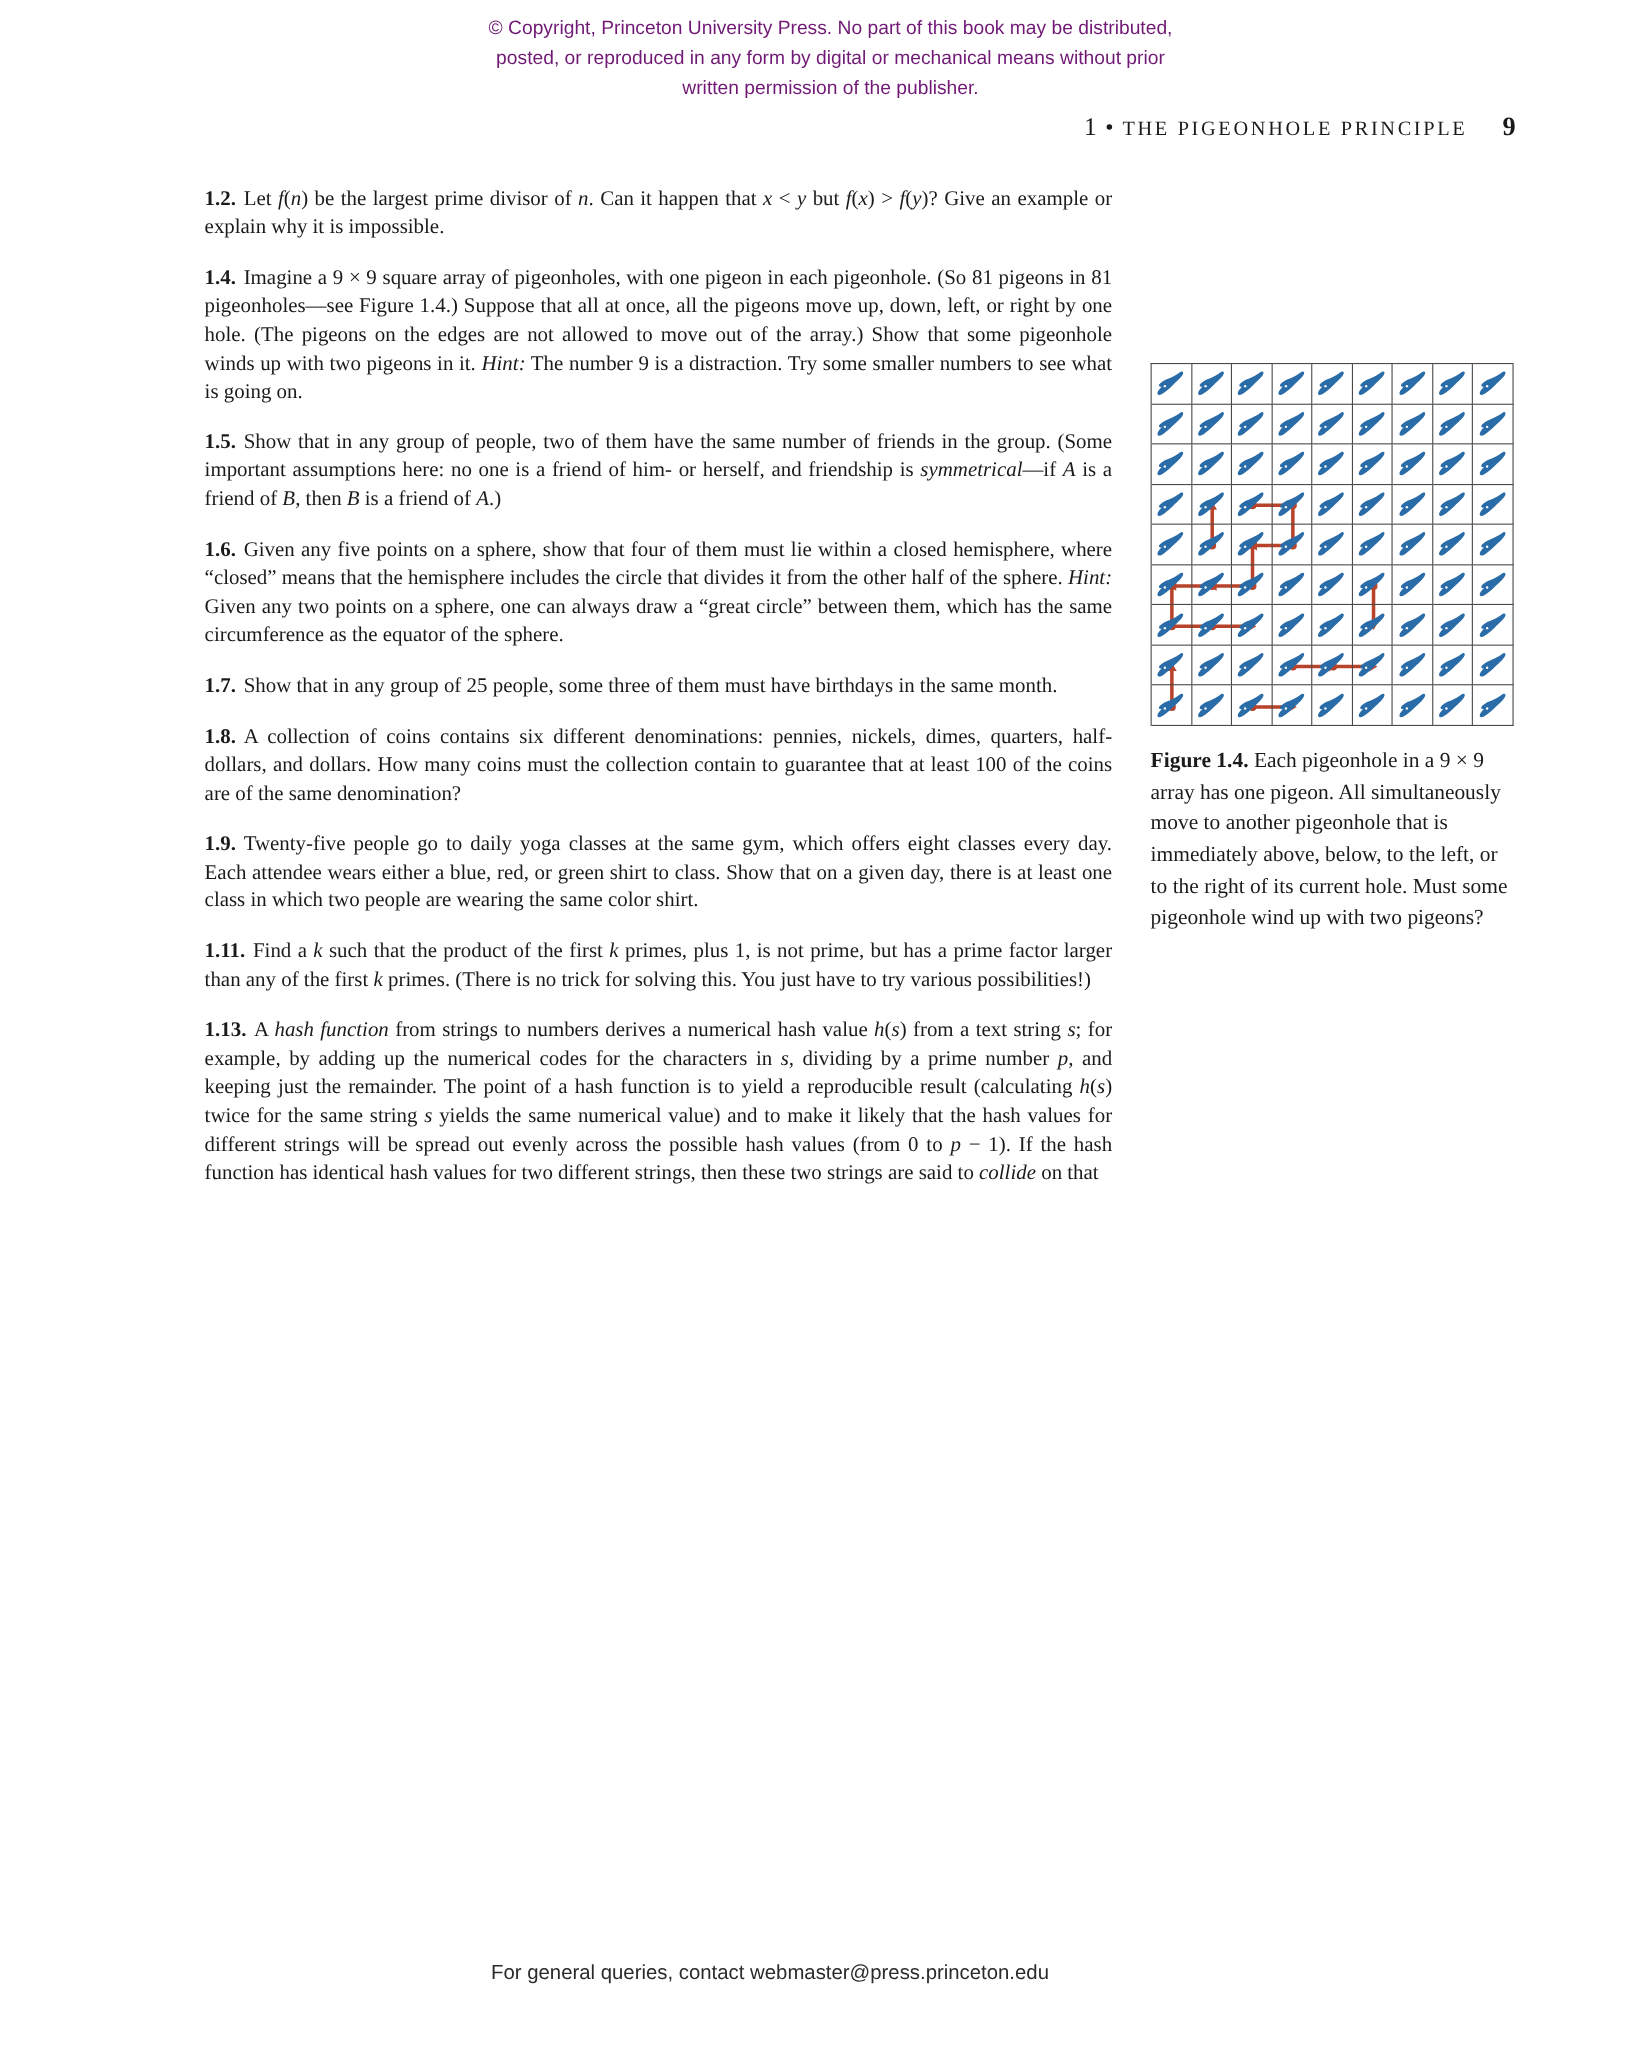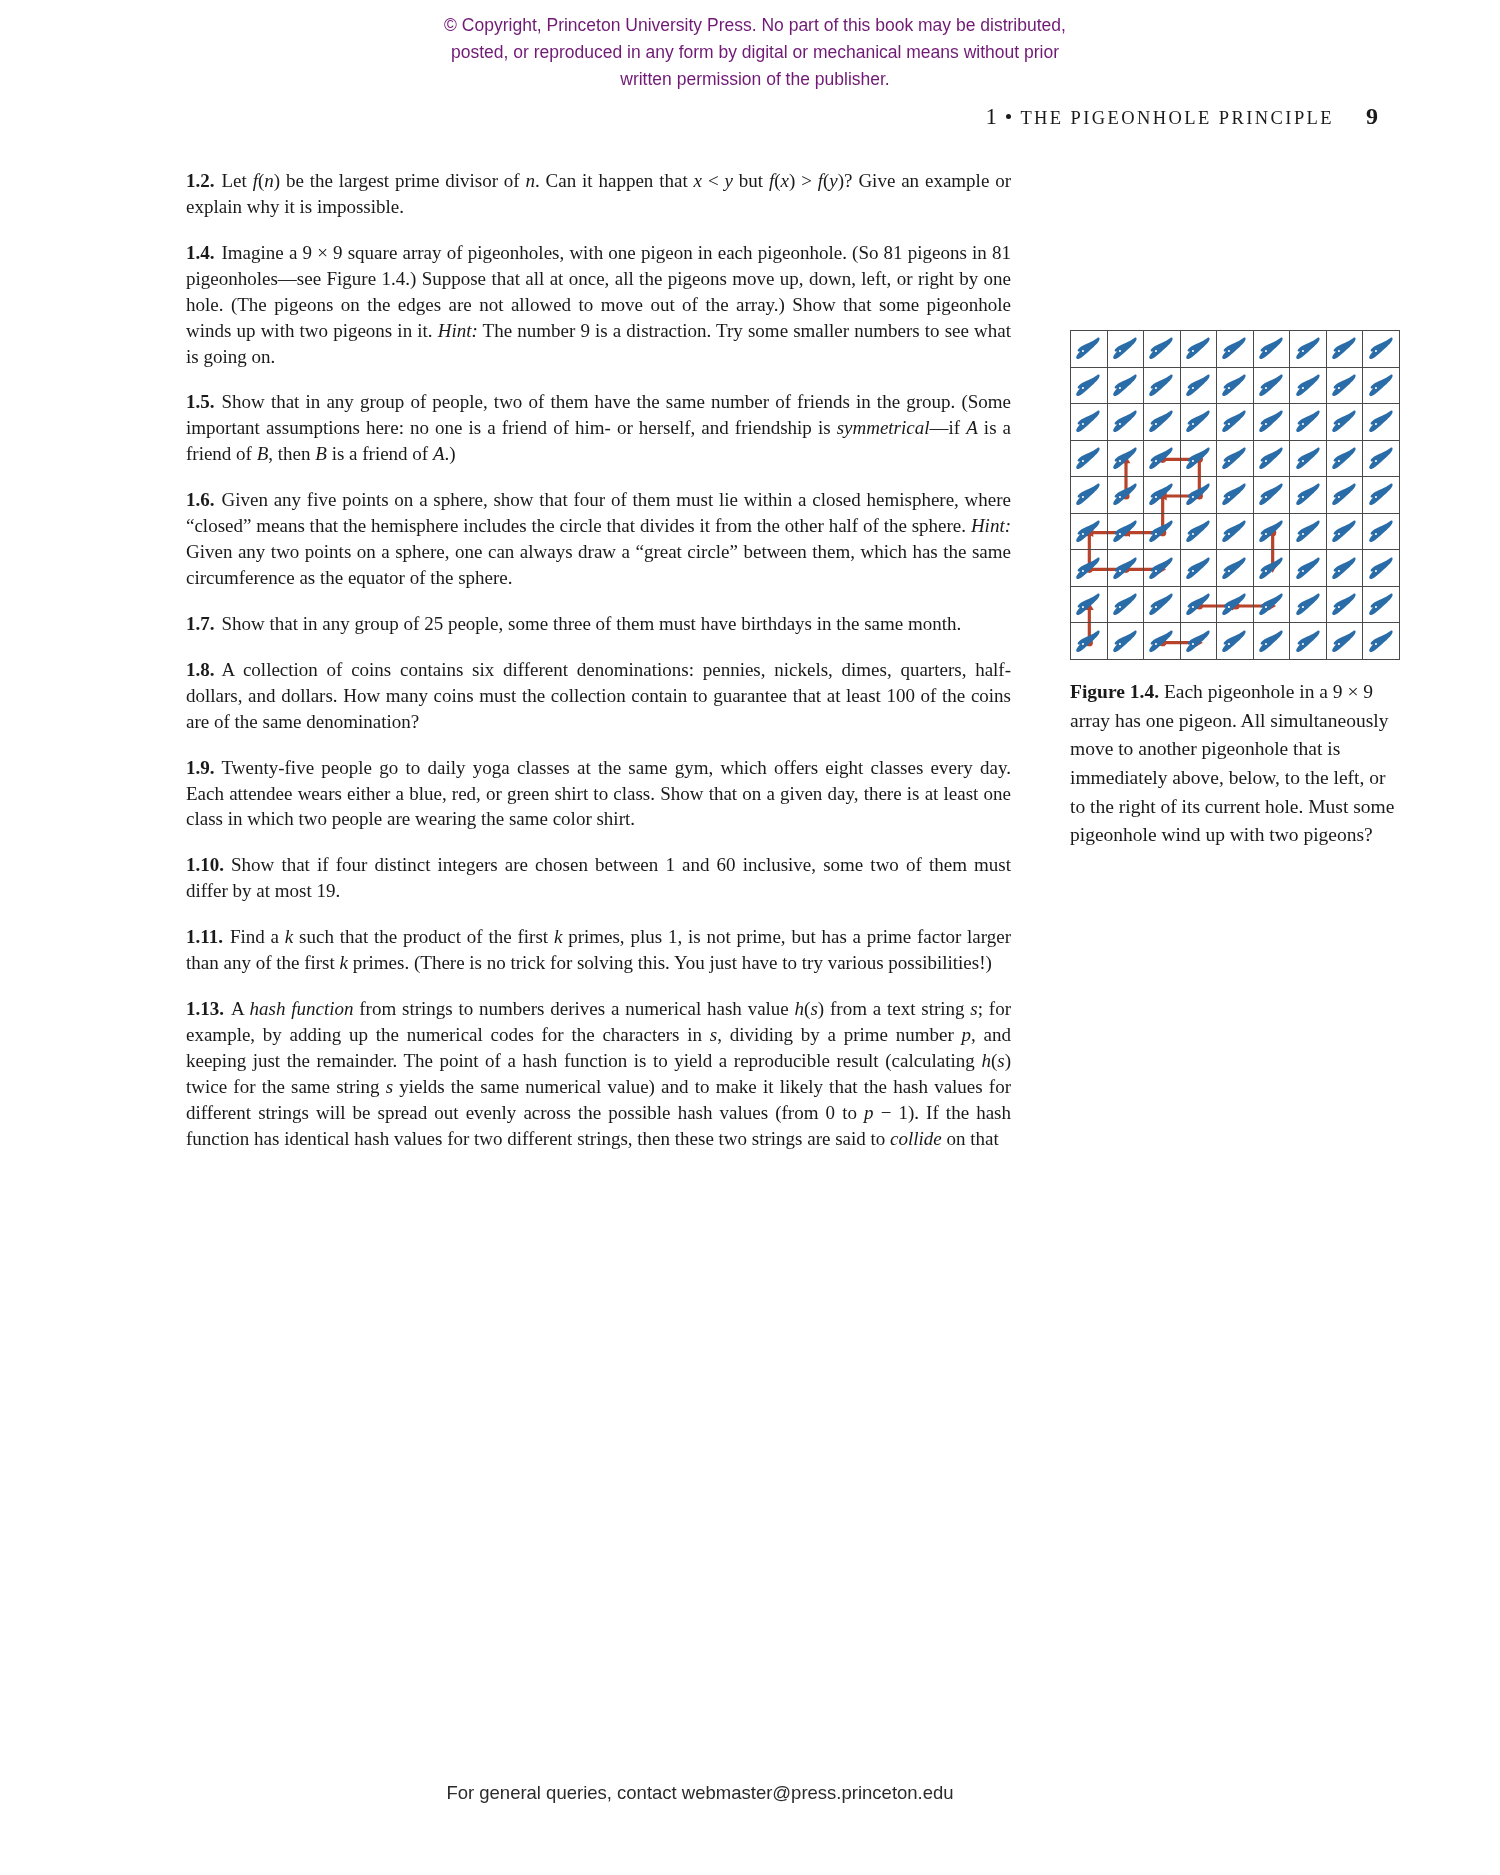--- a/index.html
+++ b/index.html
@@ -90,21 +90,20 @@
     font-family: "Liberation Serif", "DejaVu Serif", serif;
   }
   .op { font-style: normal; }
 
   
   .figure-block {
     position: absolute;
     left: 1046px;
     top: 330px;
     width: 332px;
-    margin-left: 24px;
   }
   .grid-figure {
     width: 330px;
     height: 330px;
     display: grid;
     grid-template-columns: repeat(9, 1fr);
     grid-template-rows: repeat(9, 1fr);
     border-top: 1.4px solid #4a4a4a;
     border-left: 1.4px solid #4a4a4a;
     background: #ffffff;
@@ -185,23 +184,20 @@
   </p>
 
   <p class="ex">
     <span class="num">1.8.</span><span>A collection of coins contains six different denominations: pennies, nickels, dimes, quarters, half-dollars, and dollars. How many coins must the collection contain to guarantee that at least 100 of the coins are of the same denomination?</span>
   </p>
 
   <p class="ex">
     <span class="num">1.9.</span><span>Twenty-five people go to daily yoga classes at the same gym, which offers eight classes every day. Each attendee wears either a blue, red, or green shirt to class. Show that on a given day, there is at least one class in which two people are wearing the same color shirt.</span>
   </p>
 
-  <p class="ex">
-    <span class="num">1.10.</span><span>Show that if four distinct integers are chosen between 1 and 60 inclusive, some two of them must differ by at most 19.</span>
-  </p>
 
   <p class="ex">
     <span class="num">1.11.</span><span>Find a <span class="mvar">k</span> such that the product of the first <span class="mvar">k</span> primes, plus 1, is not prime, but has a prime factor larger than any of the first <span class="mvar">k</span> primes. (There is no trick for solving this. You just have to try various possibilities!)</span>
   </p>
 
 
   <p class="ex">
     <span class="num">1.13.</span><span>A <i>hash function</i> from strings to numbers derives a numerical hash value <span class="mvar">h</span><span class="op">(</span><span class="mvar">s</span><span class="op">)</span> from a text string <span class="mvar">s</span>; for example, by adding up the numerical codes for the characters in <span class="mvar">s</span>, dividing by a prime number <span class="mvar">p</span>, and keeping just the remainder. The point of a hash function is to yield a reproducible result (calculating <span class="mvar">h</span><span class="op">(</span><span class="mvar">s</span><span class="op">)</span> twice for the same string <span class="mvar">s</span> yields the same numerical value) and to make it likely that the hash values for different strings will be spread out evenly across the possible hash values (from 0 to <span class="mvar">p</span> − 1). If the hash function has identical hash values for two different strings, then these two strings are said to <i>collide</i> on that</span>
   </p>
 

